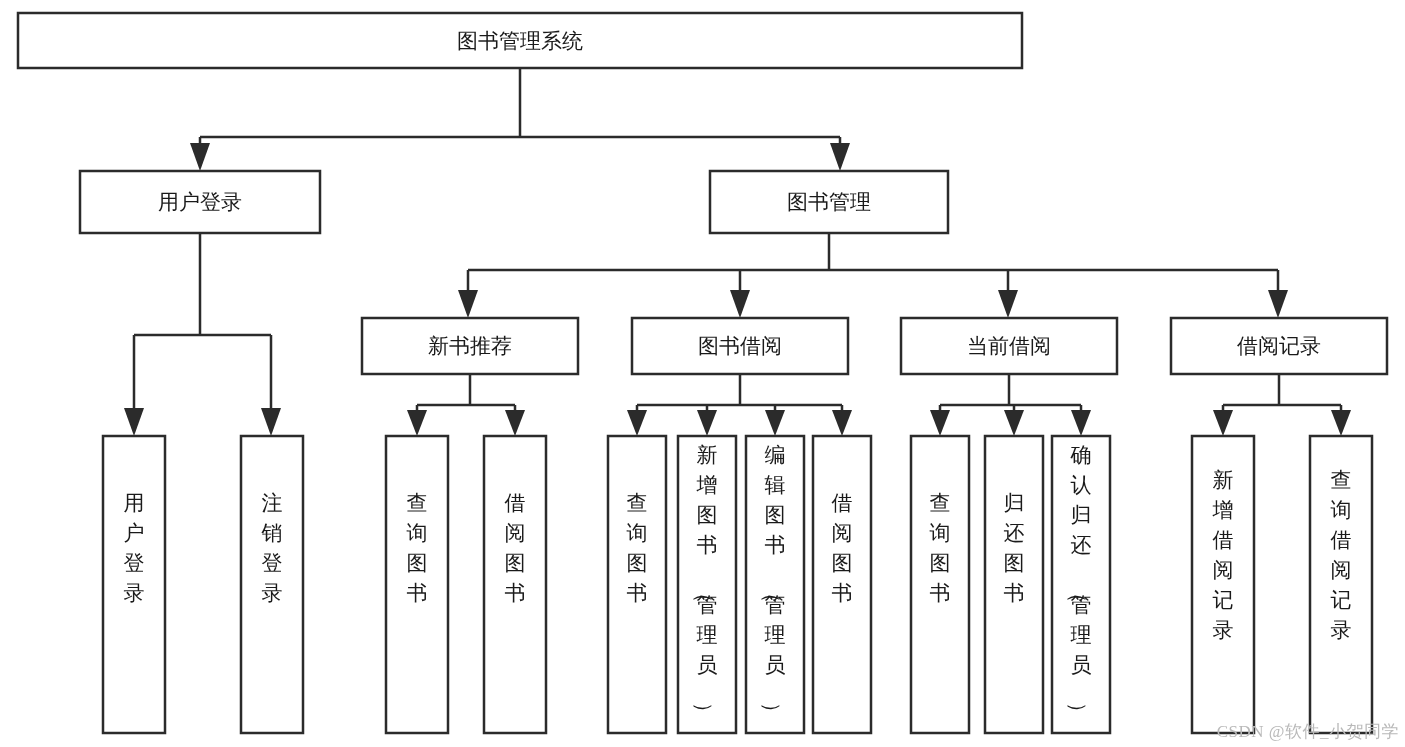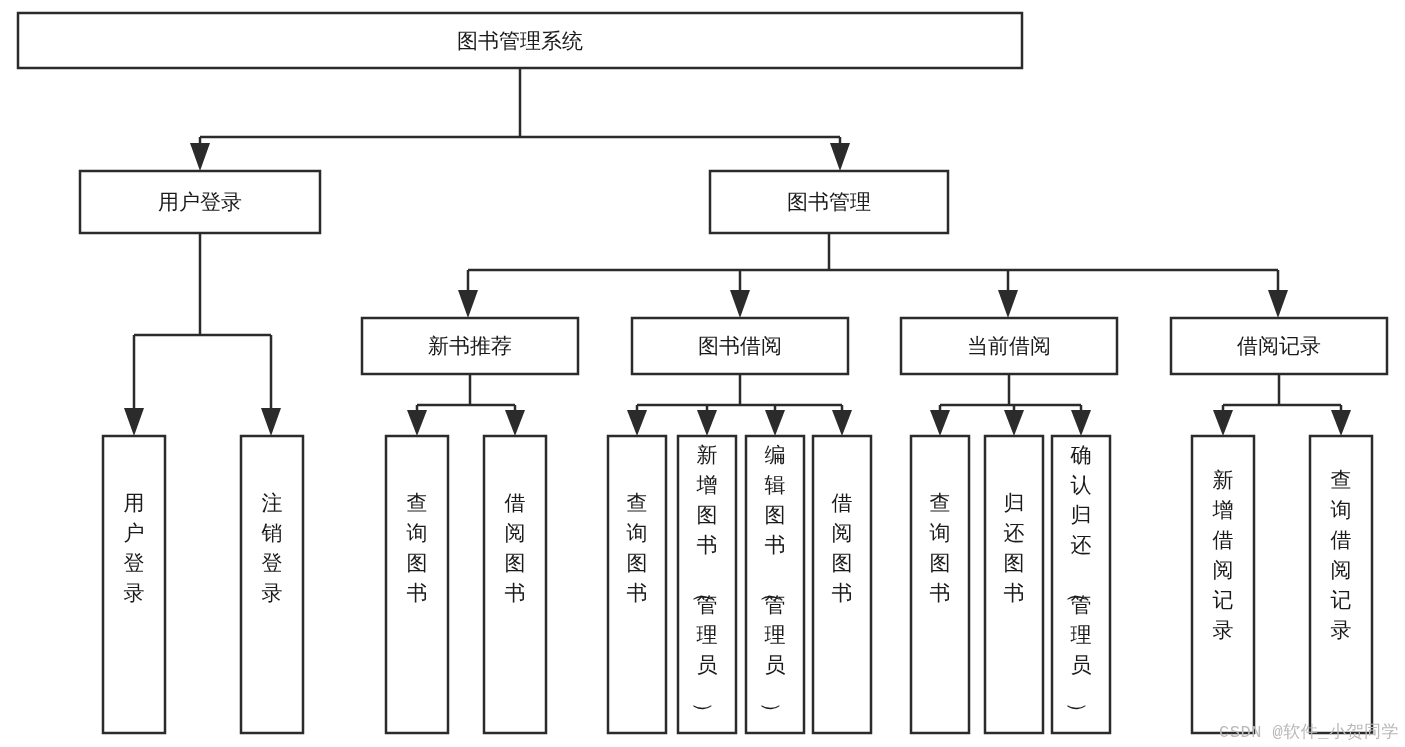--- a/index.html
+++ b/index.html
@@ -50,21 +50,21 @@
     stroke-linecap: butt;
   }
   .arrow-head {
     fill: #2b2b2b;
     stroke: none;
   }
   .watermark {
     position: absolute;
     right: 6px;
     bottom: 4px;
-    font-family: Liberation Mono, monospace;
+    font-family: Liberation Serif, serif;
     font-size: 17px;
     color: #b9b9b9;
     white-space: nowrap;
     letter-spacing: 0.5px;
   }
 </style>
 </head>
 <body>
 
 <div id="diagram-root">

